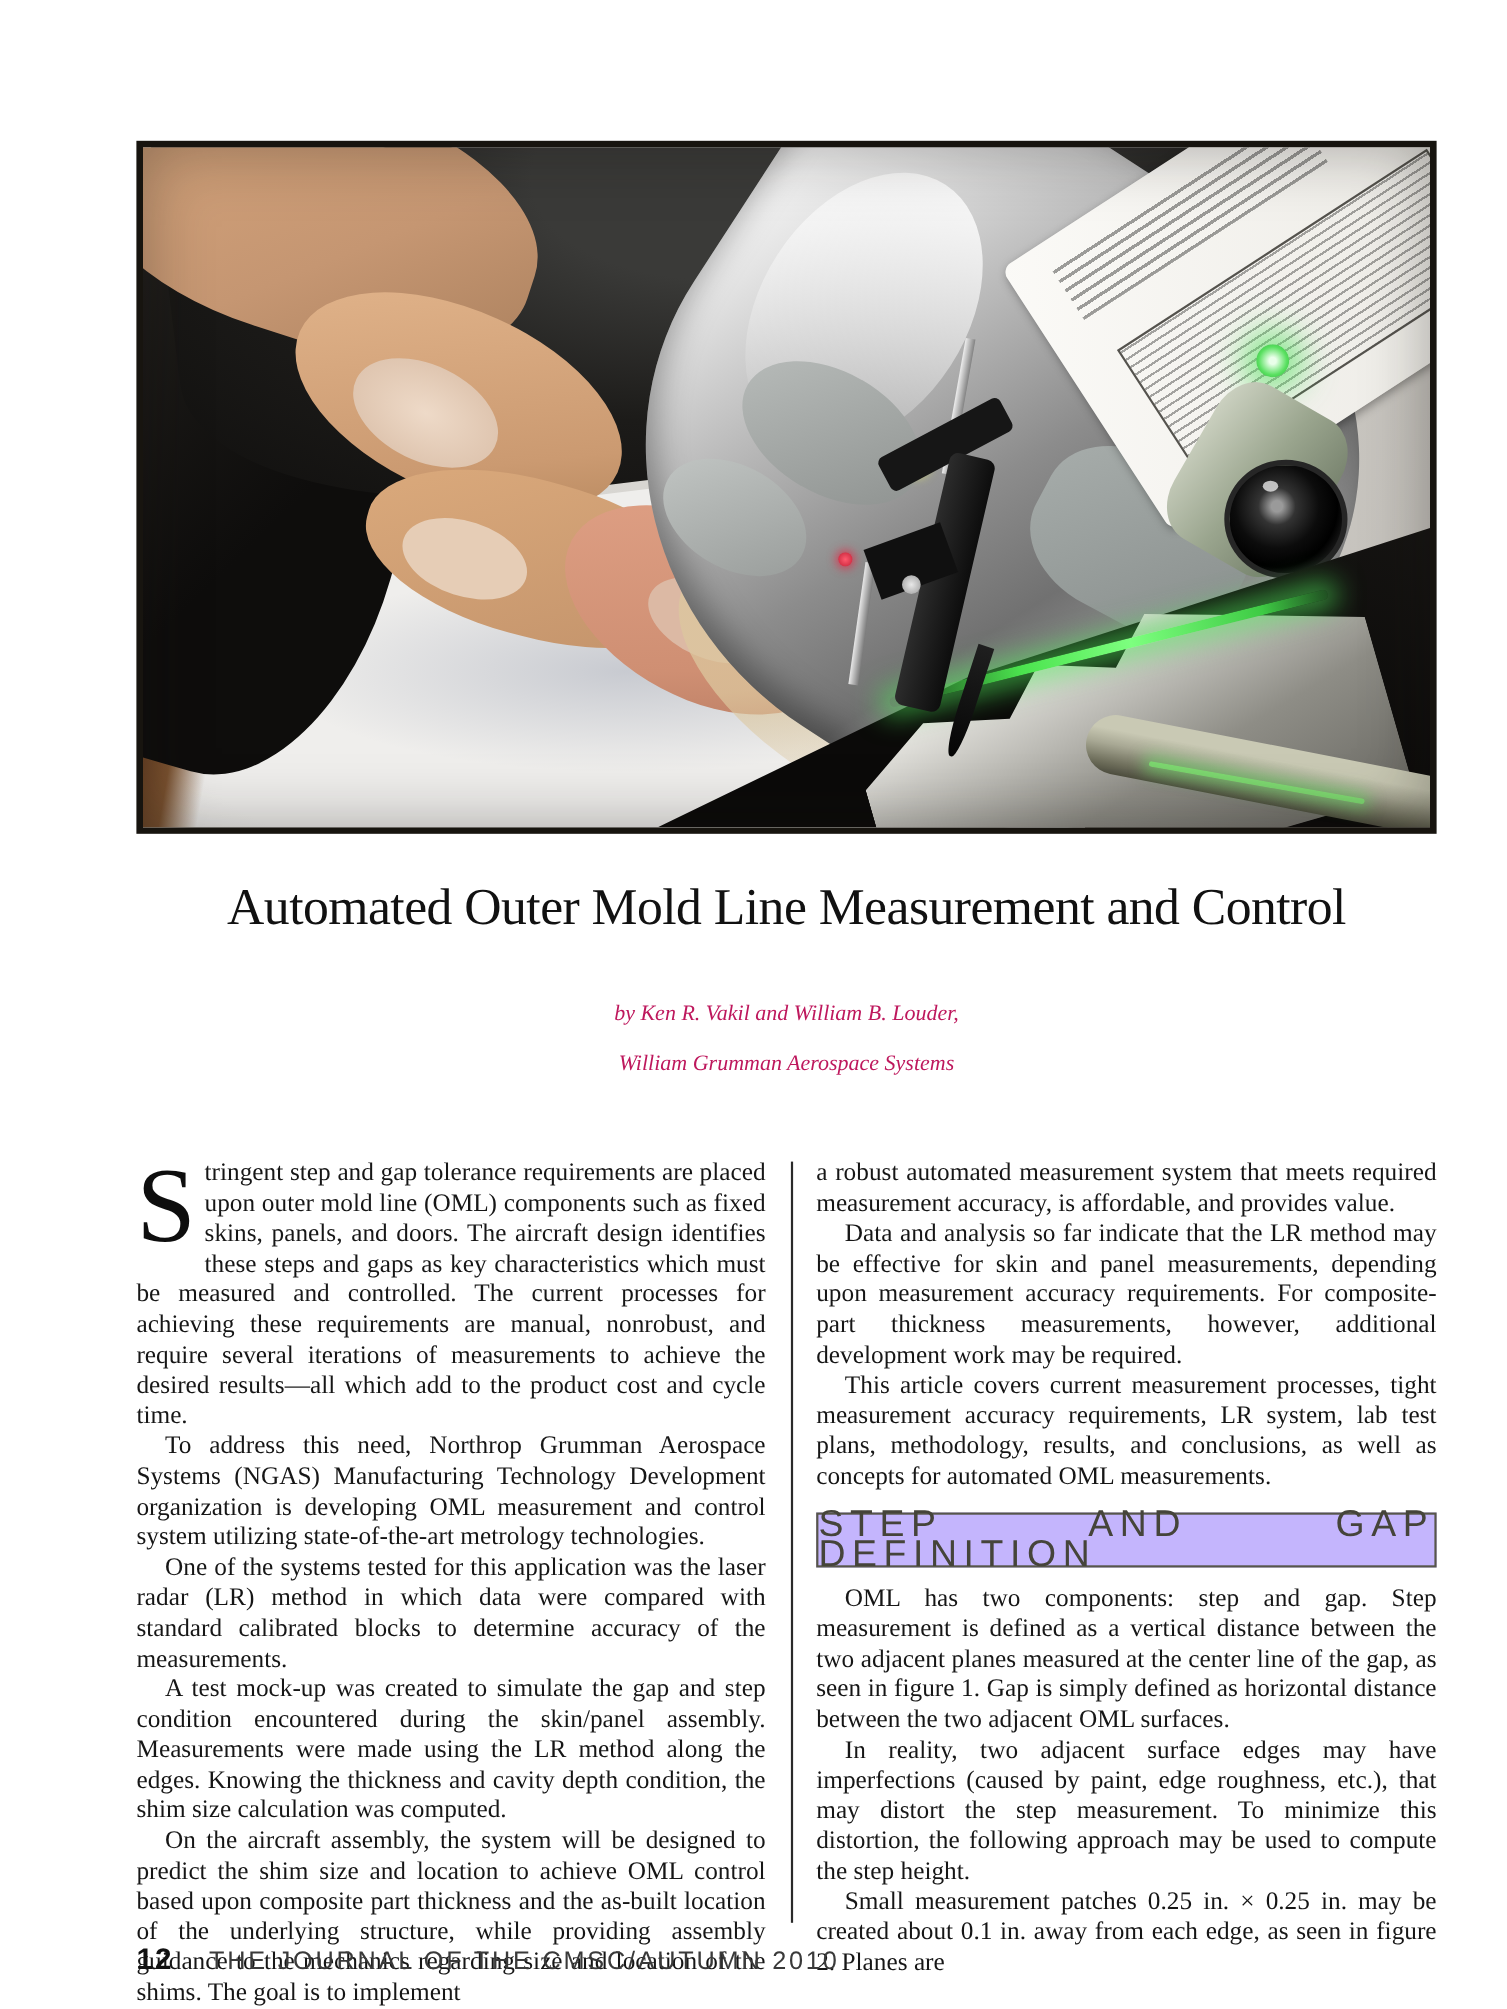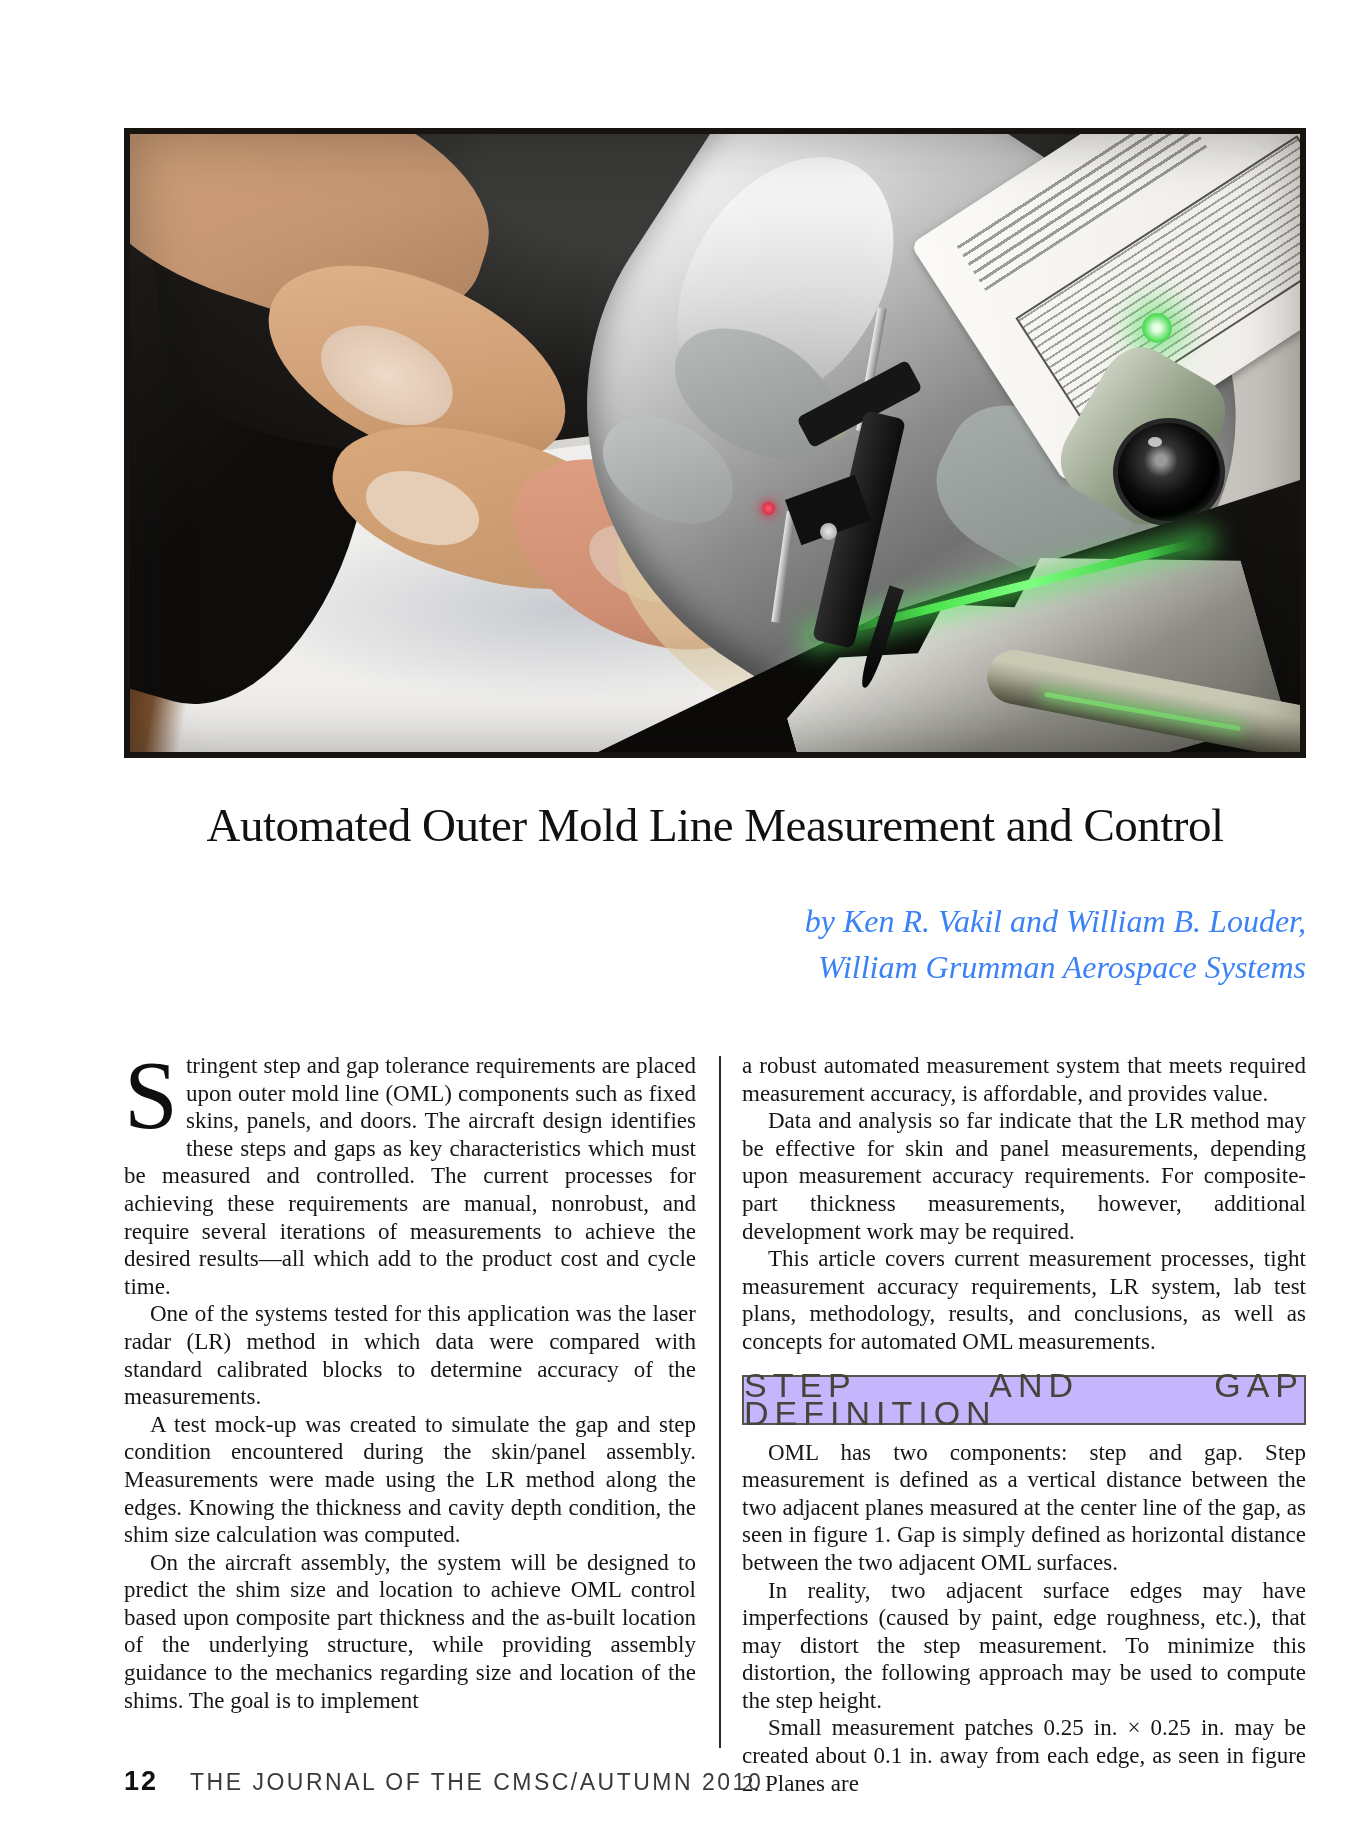--- a/index.html
+++ b/index.html
@@ -91,22 +91,22 @@
          background:linear-gradient(120deg,#fbfaf7,#e8e6e0);box-shadow:0 3px 9px rgba(0,0,0,.35);}
   .label .lbl-lines{left:8%;top:8%;width:55%;height:20%;
          background:repeating-linear-gradient(0deg,rgba(80,80,78,.55) 0 3px,transparent 3px 10px);}
   .label .lbl-box{left:10%;top:42%;width:70%;height:44%;border:2px solid #55534e;box-sizing:border-box;
          background:repeating-linear-gradient(0deg,transparent 0 6px,rgba(80,80,78,.5) 6px 8px);}
   .vignette{inset:0;box-shadow:inset 0 0 60px rgba(20,18,14,.35);}
 
   
   .title{position:absolute;left:88px;top:798px;width:1182px;text-align:center;
          font-size:47px;letter-spacing:-0.5px;color:#111;white-space:nowrap;}
-  .byline{position:absolute;left:88px;top:898px;width:1182px;text-align:right;
-         font-style:italic;font-size:32px;line-height:46px;color:#3b82f6;}
+  .byline{position:absolute;left:88px;top:898px;width:1182px;text-align:center;
+         font-style:italic;font-size:20px;line-height:46px;color:#be185d;}
   .body{position:absolute;left:88px;top:1052px;width:1182px;height:712px;}
   .col{position:absolute;top:0;font-size:23px;line-height:27.6px;text-align:justify;hyphens:none;}
   .col-left{left:0;width:572px;}
   .col-right{left:618px;width:564px;}
   .divider{position:absolute;left:595px;top:4px;width:2px;height:692px;background:#2a2a2a;}
   .col p{margin:0;}
   .col p.indent{text-indent:26px;}
   .dropcap{float:left;font-size:97px;line-height:78px;padding:5px 8px 0 0;color:#0e0e0e;}
   .section-box{margin:19px 0 14px 0;height:50px;background:#c4b5fd;border:2px solid #57564a;
          box-sizing:border-box;display:flex;align-items:center;justify-content:center;
@@ -172,20 +172,21 @@
 
   <div class="title">Automated Outer Mold Line Measurement and Control</div>
   <div class="byline">
     <div>by Ken R. Vakil and William B. Louder,</div>
     <div>William Grumman Aerospace Systems</div>
   </div>
 
   <div class="body">
     <div class="col col-left">
       <p><span class="dropcap">S</span><span>tringent step and gap tolerance requirements are placed upon outer mold line (OML) components such as fixed skins, panels, and doors. The aircraft design identifies these steps and gaps as key characteristics which must be measured and controlled. The current processes for achieving these requirements are manual, nonrobust, and require several iterations of measurements to achieve the desired results—all which add to the product cost and cycle time.</span></p>
+      <p class="indent">To address this need, Northrop Grumman Aerospace Systems (NGAS) Manufacturing Technology Development organization is developing OML measurement and control system utilizing state-of-the-art metrology technologies.</p>
       <p class="indent">One of the systems tested for this application was the laser radar (LR) method in which data were compared with standard calibrated blocks to determine accuracy of the measurements.</p>
       <p class="indent">A test mock-up was created to simulate the gap and step condition encountered during the skin/panel assembly. Measurements were made using the LR method along the edges. Knowing the thickness and cavity depth condition, the shim size calculation was computed.</p>
       <p class="indent">On the aircraft assembly, the system will be designed to predict the shim size and location to achieve OML control based upon composite part thickness and the as-built location of the underlying structure, while providing assembly guidance to the mechanics regarding size and location of the shims. The goal is to implement</p>
     </div>
     <div class="divider"></div>
     <div class="col col-right">
       <p>a robust automated measurement system that meets required measurement accuracy, is affordable, and provides value.</p>
       <p class="indent">Data and analysis so far indicate that the LR method may be effective for skin and panel measurements, depending upon measurement accuracy requirements. For composite-part thickness measurements, however, additional development work may be required.</p>
       <p class="indent">This article covers current measurement processes, tight measurement accuracy requirements, LR system, lab test plans, methodology, results, and conclusions, as well as concepts for automated OML measurements.</p>
       <div class="section-box">STEP AND GAP DEFINITION</div>

